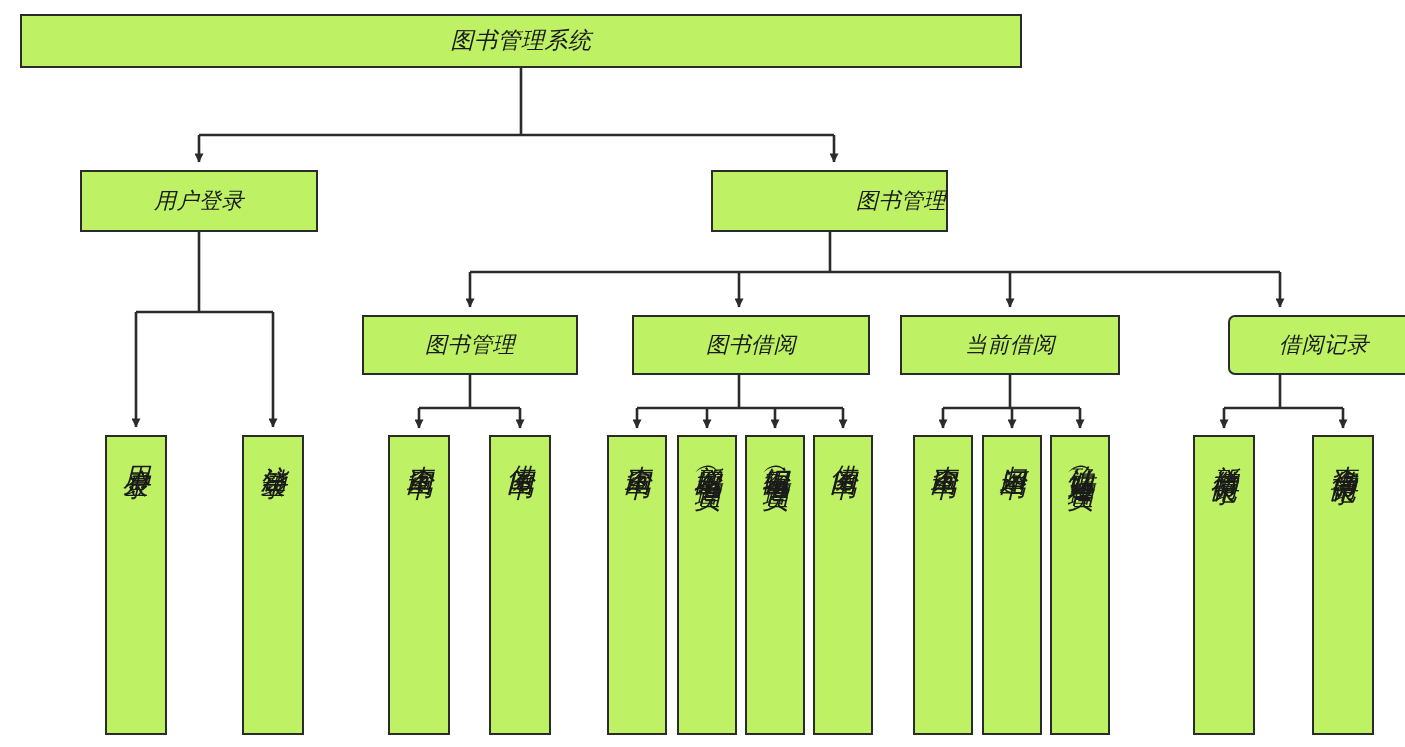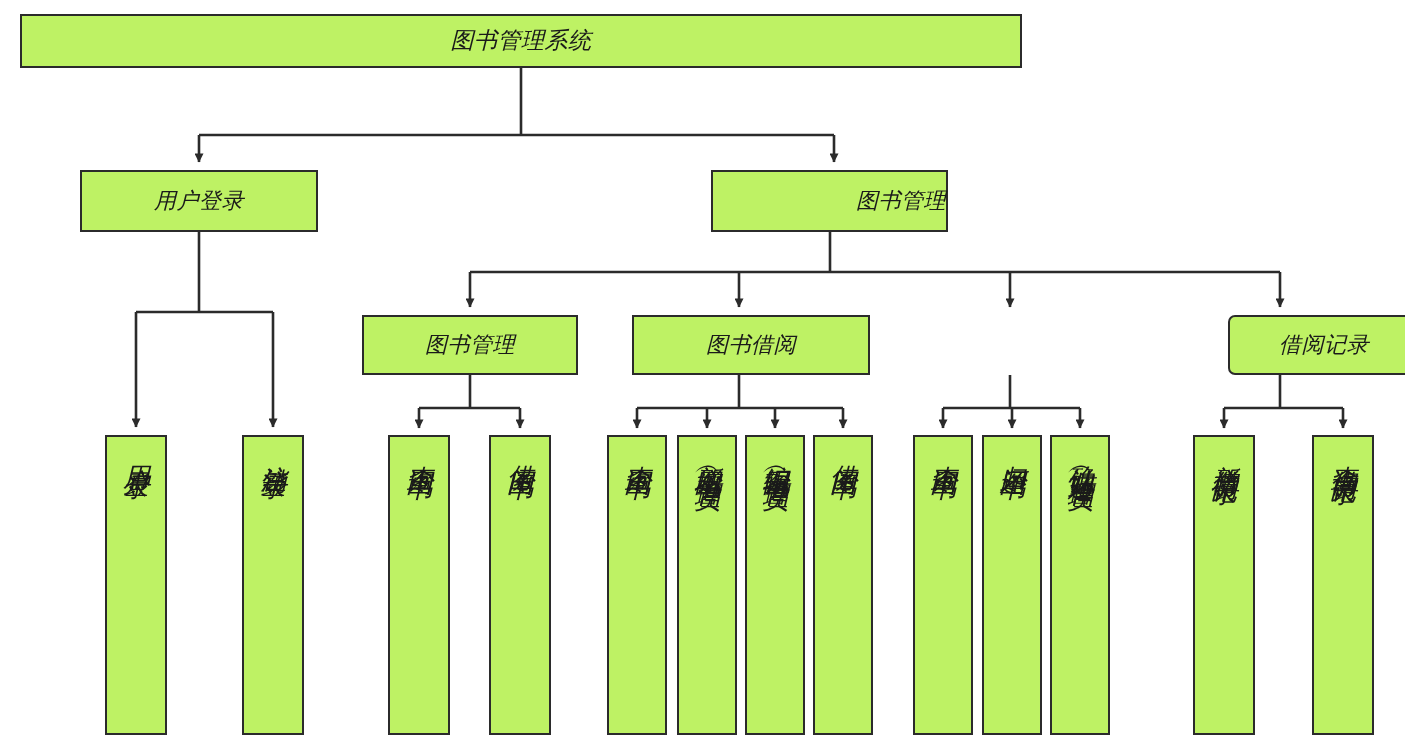--- a/index.html
+++ b/index.html
@@ -142,20 +142,23 @@
   <div class="node horizontal" id="node-l1-1" style="left: 711px; top: 170px; width: 237px; height: 62px; justify-content: flex-end;">
     <span class="node-label">图书管理</span>
   </div>
 
   <div class="node horizontal" id="node-l2-0" style="left: 362px; top: 315px; width: 216px; height: 60px;">
     <span class="node-label">图书管理</span>
   </div>
   <div class="node horizontal" id="node-l2-1" style="left: 632px; top: 315px; width: 238px; height: 60px;">
     <span class="node-label">图书借阅</span>
   </div>
+  <div class="node horizontal" id="node-l2-2" style="left: 900px; top: 315px; width: 220px; height: 60px;">
+    <span class="node-label">当前借阅</span>
+  </div>
   <div class="node horizontal" id="node-l2-3" style="left: 1228px; top: 315px; width: 192px; height: 60px; border-radius: 7px;">
     <span class="node-label">借阅记录</span>
   </div>
 
   <div class="node vertical" id="node-leaf-0" style="left: 105px; top: 435px; width: 62px; height: 300px;">
     <span class="node-label">用户登录</span>
   </div>
   <div class="node vertical" id="node-leaf-1" style="left: 242px; top: 435px; width: 62px; height: 300px;">
     <span class="node-label">注销登录</span>
   </div>

